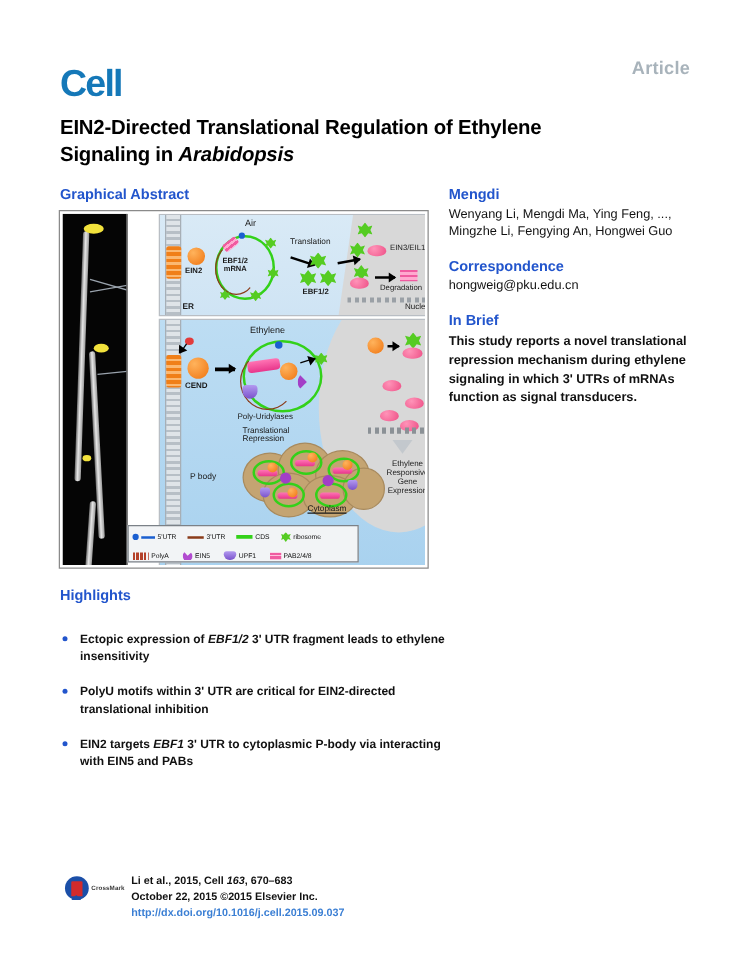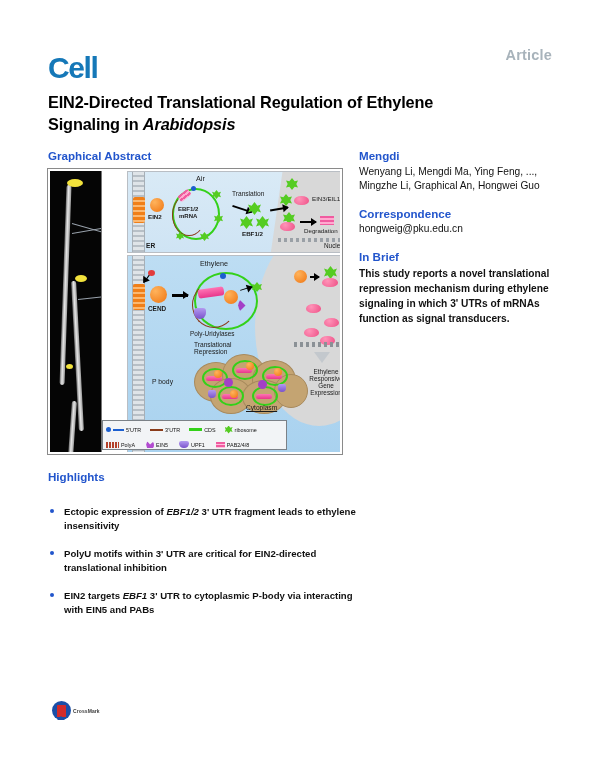--- a/index.html
+++ b/index.html
@@ -535,21 +535,21 @@
           </div>
         </div>
       </div>
 
     </div>
   </div>
 
   <div class="sec-head rcol" id="authors-head">Mengdi</div>
   <div class="authors-body">
     <span>Wenyang Li, Mengdi Ma, Ying Feng, ...,</span><br>
-    <span>Mingzhe Li, Graphical An, Hongwei Guo</span>
+    <span>Mingzhe Li, Fengying An, Hongwei Guo</span>
   </div>
 
   <div class="sec-head rcol" id="corr-head">Correspondence</div>
   <div class="corr-body">hongweig@pku.edu.cn</div>
 
   <div class="sec-head rcol" id="brief-head">In Brief</div>
   <div class="brief-body">This study reports a novel translational repression mechanism during ethylene signaling in which 3' UTRs of mRNAs function as signal transducers.</div>
 
   <div class="sec-head" id="hl-head">Highlights</div>
   <div class="hl-list">
@@ -565,15 +565,20 @@
       <span class="dot"></span>
       <span>EIN2 targets </span><em>EBF1</em><span> 3' UTR to cytoplasmic P-body via interacting with EIN5 and PABs</span>
     </div>
   </div>
 
   <div class="crossmark">
     <div class="crossmark-inner"></div>
   </div>
   <div class="crossmark-label">CrossMark</div>
 
+  <div class="cite">
+    <span>Li et al., 2015, Cell </span><em>163</em><span>, 670–683</span><br>
+    <span>October 22, 2015 ©2015 Elsevier Inc.</span><br>
+    <span class="doi">http://dx.doi.org/10.1016/j.cell.2015.09.037</span>
+  </div>
 
 
 </div>
 
 </body></html>

